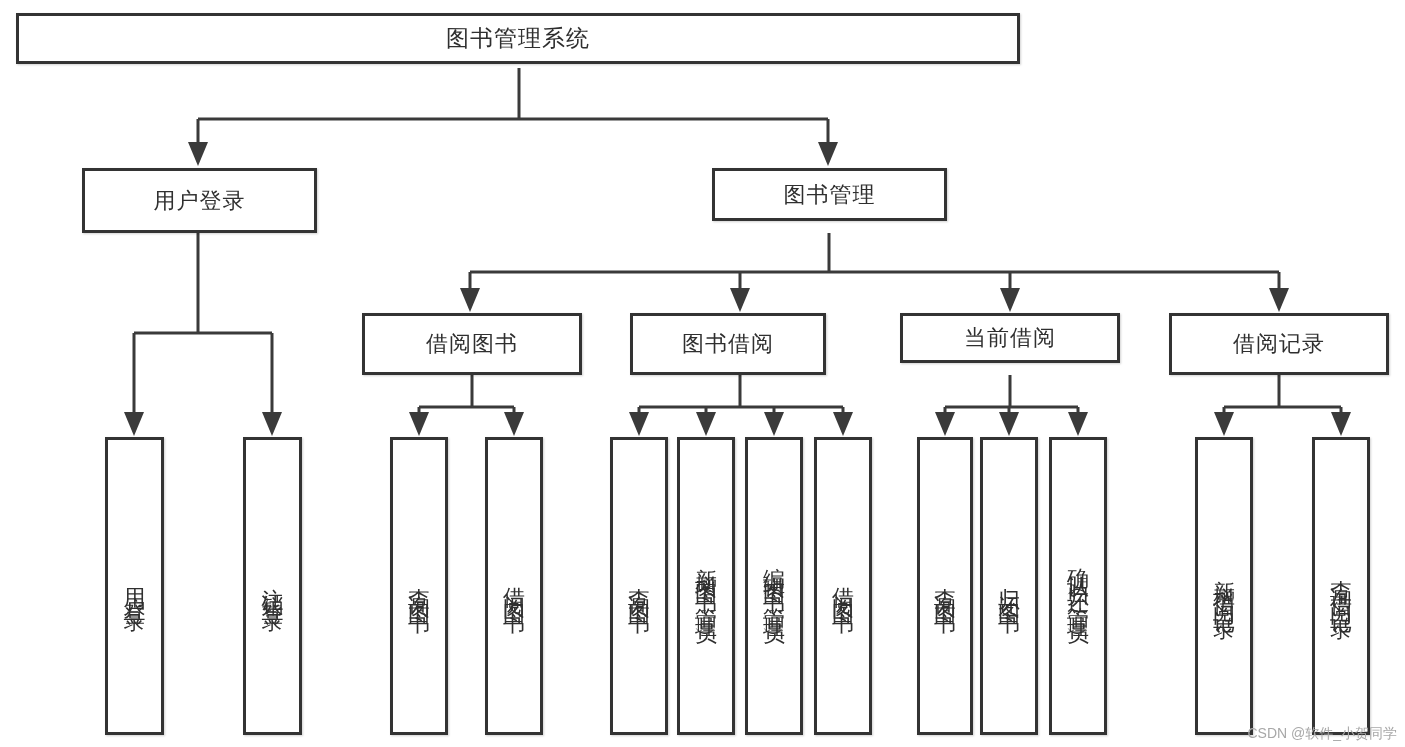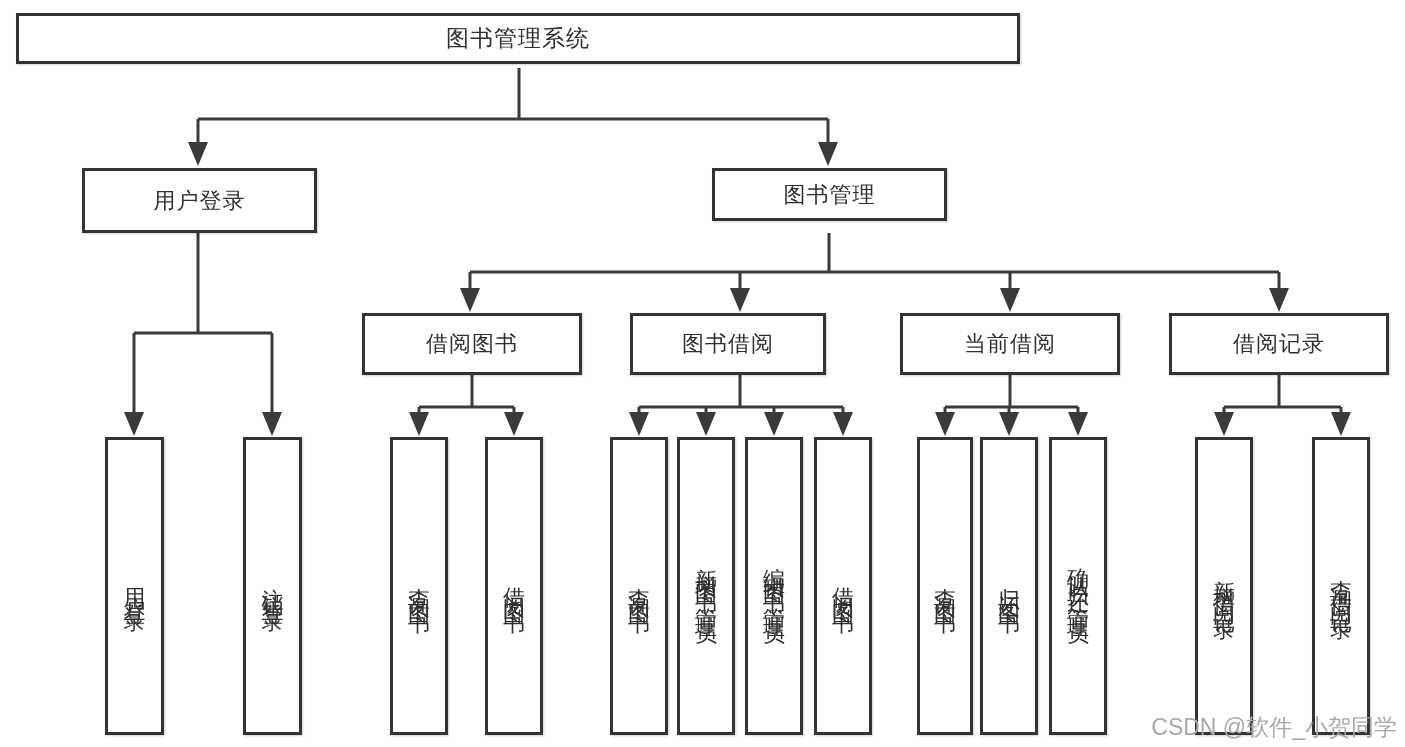--- a/index.html
+++ b/index.html
@@ -44,41 +44,41 @@
     font-size: 22px;
     letter-spacing: 8px;
     line-height: 1;
   }
   
   .n-root           { left: 16px;   top: 13px;  width: 1004px; height: 51px; font-family: Liberation Mono, monospace; }
   .n-user-login     { left: 82px;   top: 168px; width: 235px;  height: 65px; }
   .n-book-mgmt      { left: 712px;  top: 168px; width: 235px;  height: 53px; }
   .n-new-book       { left: 362px;  top: 313px; width: 220px;  height: 62px; }
   .n-book-borrow    { left: 630px;  top: 313px; width: 196px;  height: 62px; }
-  .n-current-borrow { left: 900px;  top: 313px; width: 220px;  height: 62px; }
+  .n-current-borrow { left: 900px;  top: 313px; width: 220px;  height: 50px; }
   .n-borrow-record  { left: 1169px; top: 313px; width: 220px;  height: 62px; }
   .leaf { top: 437px; height: 298px; }
   .l-ul1 { left: 105px;  width: 59px; }
   .l-ul2 { left: 243px;  width: 59px; }
   .l-nb1 { left: 390px;  width: 58px; }
   .l-nb2 { left: 485px;  width: 58px; }
   .l-bb1 { left: 610px;  width: 58px; }
   .l-bb2 { left: 677px;  width: 58px; }
   .l-bb3 { left: 745px;  width: 58px; }
   .l-bb4 { left: 814px;  width: 58px; }
   .l-cb1 { left: 917px;  width: 56px; }
   .l-cb2 { left: 980px;  width: 58px; }
   .l-cb3 { left: 1049px; width: 58px; }
   .l-br1 { left: 1195px; width: 58px; }
   .l-br2 { left: 1312px; width: 58px; }
   .watermark {
     position: absolute;
     right: 8px;
     bottom: 4px;
-    font-size: 23px;
+    font-size: 14px;
     color: var(--watermark, #a8a8a8);
     z-index: 5;
     white-space: nowrap;
   }
 </style>
 </head>
 <body style="--line: #3a3a3a; --box-border: #333333; --text: #2f2f2f; --watermark: #a8a8a8; --background: #ffffff;">
 
 <div class="stage">
 

